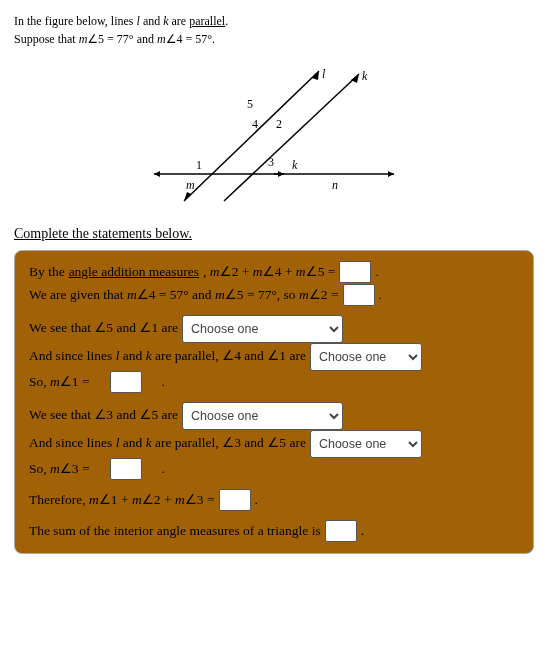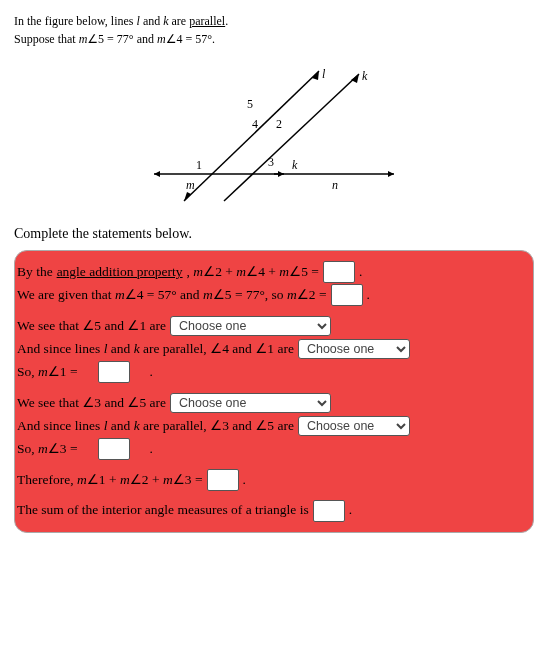--- a/index.html
+++ b/index.html
@@ -23,26 +23,27 @@
       justify-content: center;
       margin: 8px 0 10px 0;
     }
     svg.diagram {
       width: 260px;
       height: 160px;
     }
     .complete-text {
       font-size: 14px;
       margin-bottom: 8px;
+      text-decoration: underline;
     }
     .box {
       border: 1px solid #aaa;
-      border-radius: 13px;
-      padding: 10px 2px;
-      background: #ef4444;
+      border-radius: 8px;
+      padding: 10px 14px;
+      background: #a16207;
     }
     .box-line {
       font-size: 13.5px;
       line-height: 1.7;
       display: flex;
       align-items: center;
       flex-wrap: wrap;
       gap: 4px;
     }
     .box-line + .box-line {
@@ -61,21 +62,21 @@
       text-align: center;
       line-height: 22px;
     }
     .input-box.small { width: 32px; }
     select.choose-one {
       font-size: 12.5px;
       padding: 1px 4px;
       border: 1px solid #555;
       border-radius: 3px;
       background: #fff;
-      height: 20px;
+      height: 28px;
       cursor: pointer;
       color: #444;
     }
     .so-line {
       display: flex;
       align-items: center;
       gap: 20px;
       font-size: 13.5px;
       line-height: 1.7;
     }
@@ -151,21 +152,21 @@
     <text x="148" y="113" font-size="12" font-style="italic" fill="#000">k</text>
   </svg>
 </div>
 
 <div class="complete-text">Complete the statements below.</div>
 
 <div class="box">
 
   <div class="box-line">
     <span>By the </span>
-      <span class="underline">angle addition property</span>
+      <span class="underline">angle addition measures</span>
       <span>, <em>m</em>∠2 + <em>m</em>∠4 + <em>m</em>∠5 =</span>
     <input class="input-box small" type="text" value="" style="">
     <span>.</span>
   </div>
 
   <div class="box-line">
     <span>We are given that <em>m</em>∠4 = 57° and <em>m</em>∠5 = 77°, so <em>m</em>∠2 =</span>
     <input class="input-box small" type="text" value="" style="">
     <span>.</span>
   </div>

